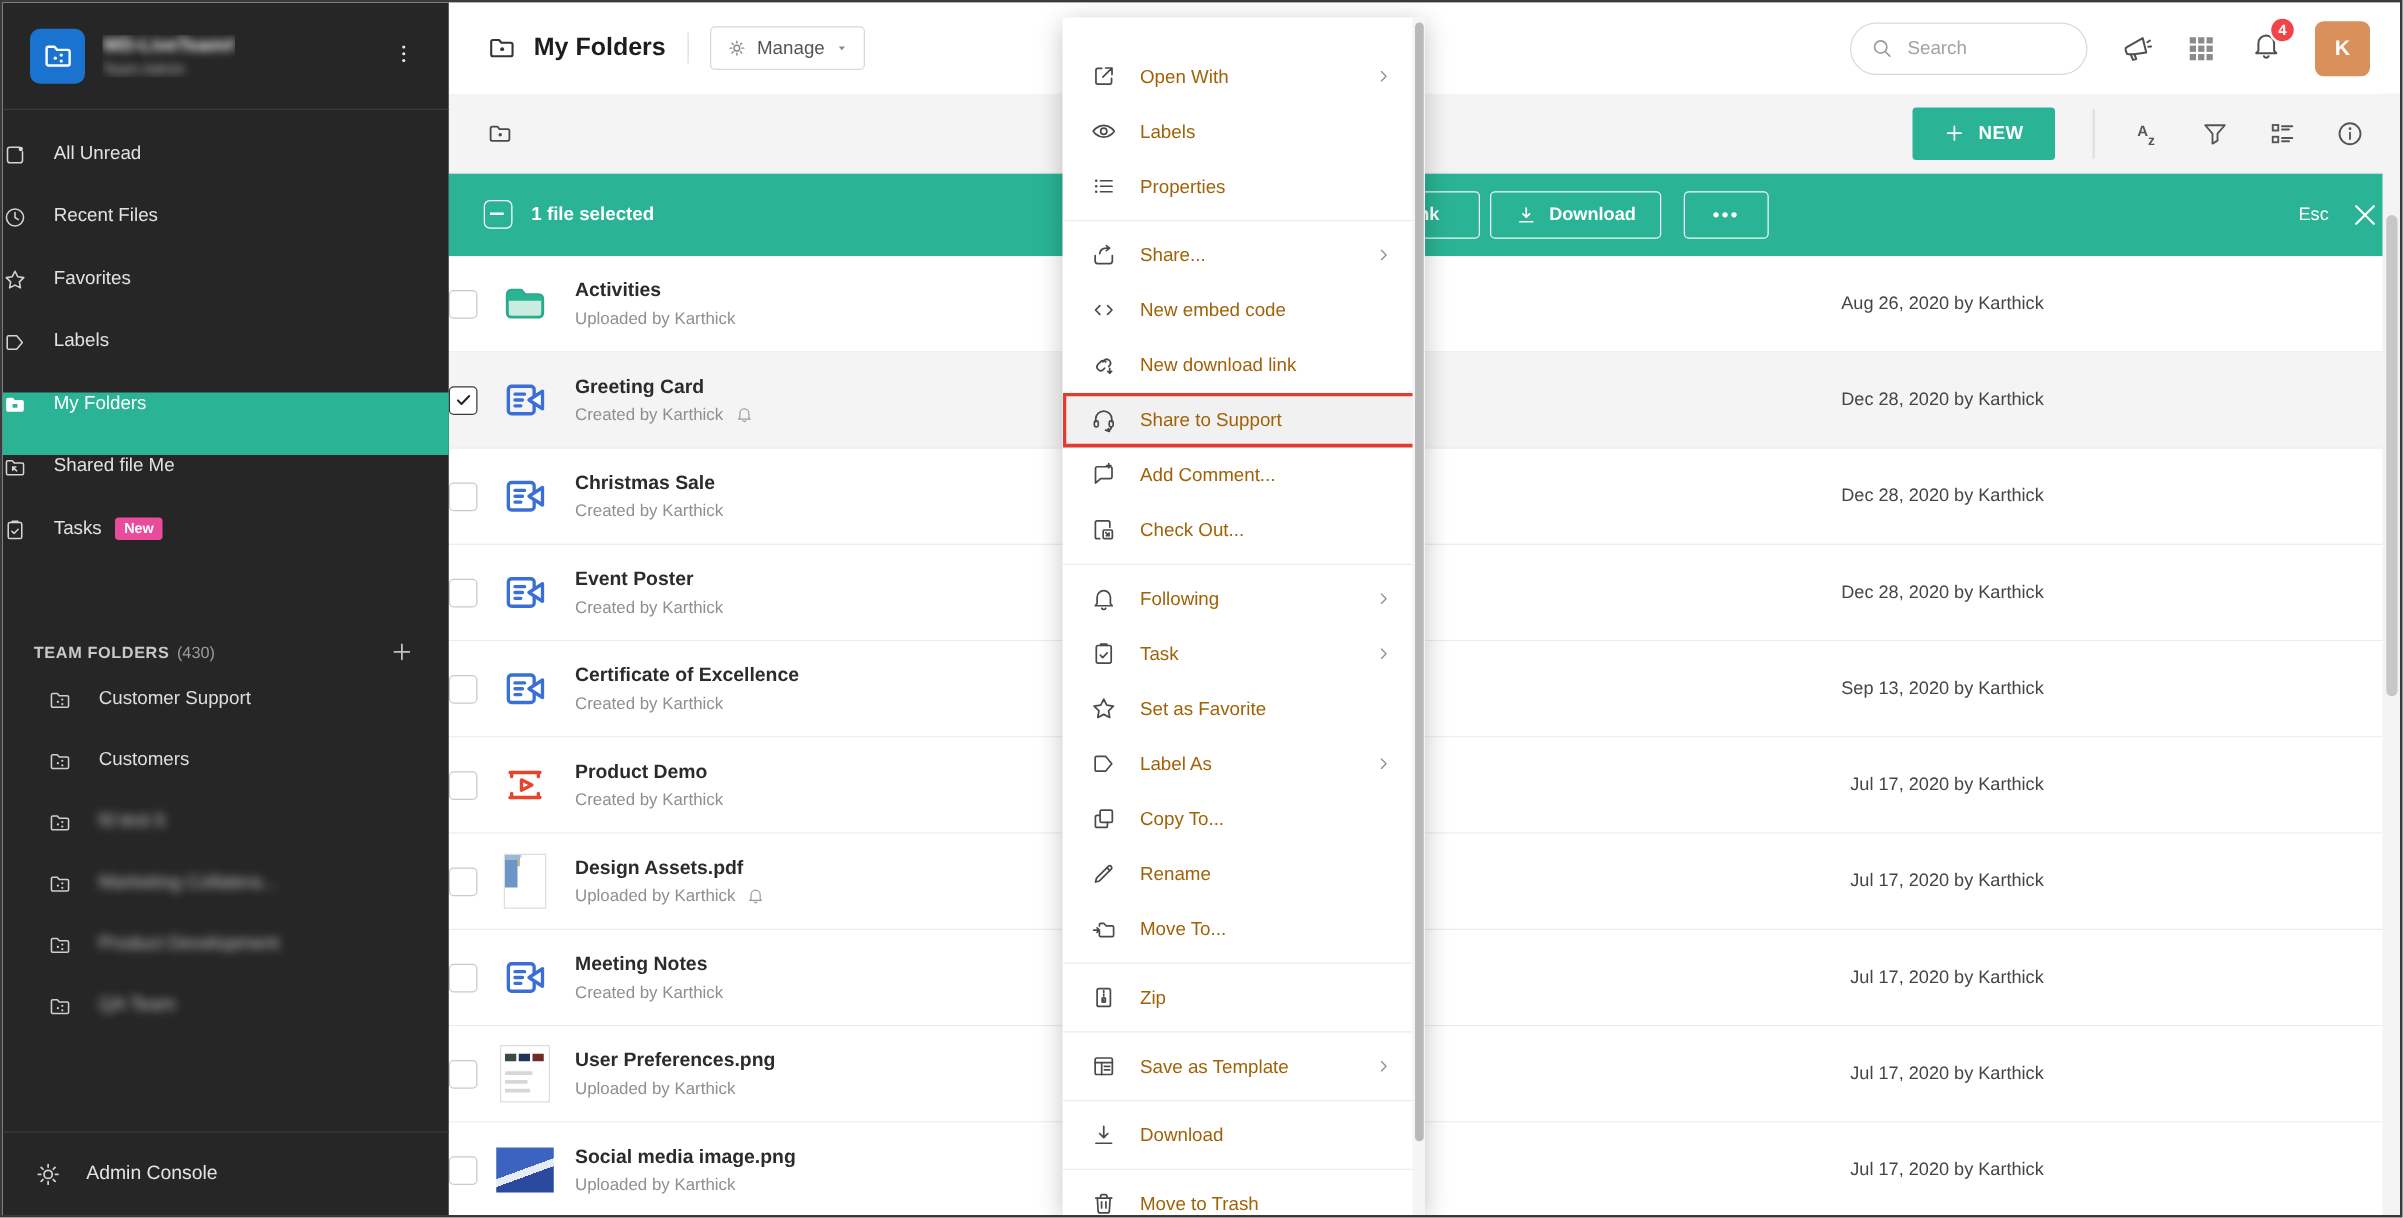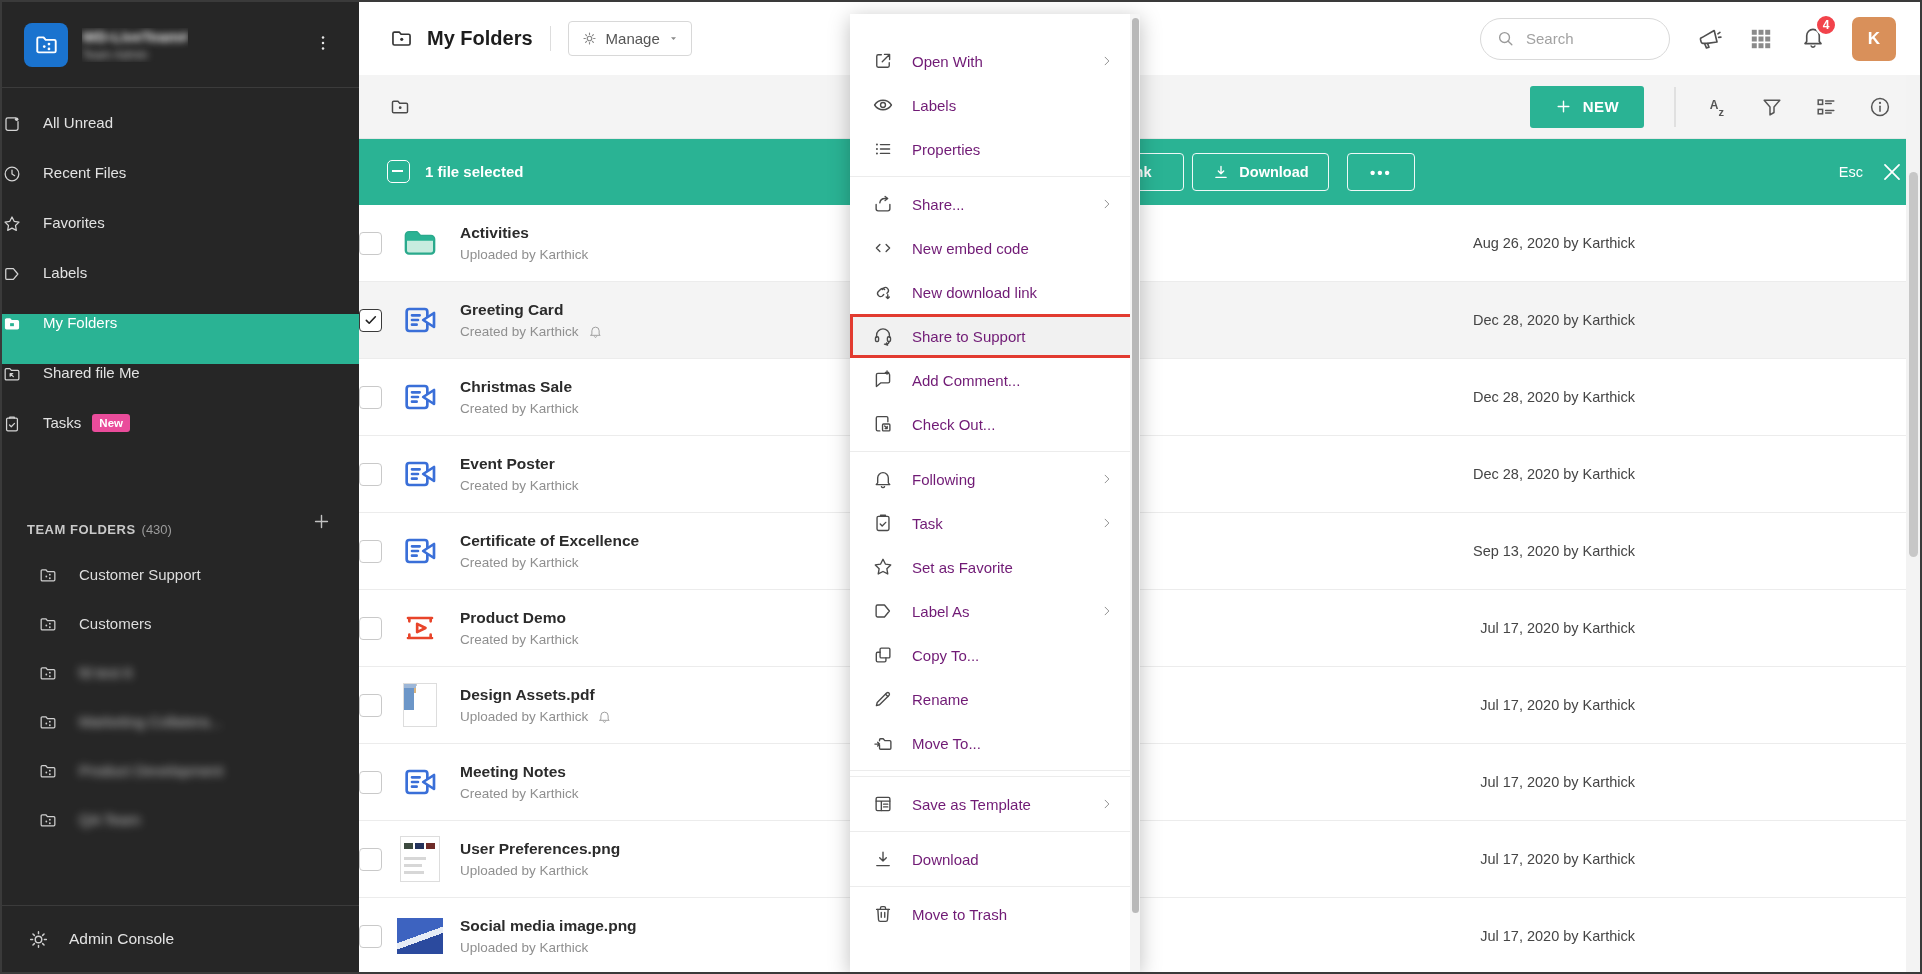--- a/index.html
+++ b/index.html
@@ -22,26 +22,26 @@
   .team-name { font-size:15px; font-weight:700; color:#f2f2f2; white-space:nowrap; }
   .team-role { font-size:12px; color:#b9b9b9; margin-top:3px; white-space:nowrap; }
   .blurred { filter:blur(3.5px); }
   .kebab { position:absolute; right:26px; top:24px; width:20px; height:34px; color:#e8e8e8; }
   .side-nav { padding-top:26px; }
   .side-item { height:50px; display:flex; align-items:flex-start; font-size:15px; color:#e2e2e2; cursor:default; }
   .side-item .ic { width:20px; height:20px; color:#d4d4d4; margin-right:21px; }
   .side-item.active { background:#2ab394; color:#fff; }
   .side-item.active .ic { color:#fff; }
   .badge-new { background:#ea4c9b; color:#fff; font-size:11.5px; font-weight:700; padding:3px 7px; border-radius:3px; margin-left:11px; }
-  .tf-header { margin-top:50px; padding-left:25px; position:relative; display:flex; align-items:center; height:30px; }
+  .tf-header { margin-top:50px; padding-left:25px; position:relative; display:flex; align-items:flex-start; height:30px; }
   .tf-title { font-size:13px; font-weight:700; letter-spacing:.5px; color:#c9c9c9; }
   .tf-count { font-size:13px; color:#9c9c9c; margin-left:6px; }
   .tf-add { position:absolute; right:28px; top:-2px; width:19px; height:19px; color:#c2c2c2; }
   .tf-list { margin-top:6px; }
-  .tf-item { height:49px; display:flex; align-items:center; padding-left:36px; font-size:15px; color:#dedede; }
+  .tf-item { height:49px; display:flex; align-items:flex-start; padding-left:36px; font-size:15px; color:#dedede; }
   .tf-item .ic { width:20px; height:20px; color:#cfcfcf; margin-right:21px; }
   .tf-item .lbl.blurred { filter:blur(4px); opacity:.85; }
   .sidebar-footer { margin-top:auto; border-top:1px solid #3b3b3b; }
   .admin-item { height:66px; display:flex; align-items:center; padding-left:25px; font-size:15.5px; color:#e4e4e4; }
   .admin-item .ic { width:23px; height:23px; color:#cfcfcf; margin-right:19px; }
 
   
   .main { position:absolute; left:357px; right:0; top:0; bottom:0; }
   .topbar { height:73px; background:#fff; display:flex; align-items:center; padding:0 24px 0 30px; }
   .title-icon { width:25px; height:25px; color:#333; }
@@ -105,21 +105,21 @@
   .thumb-png { width:40px; height:46px;
     background-image:linear-gradient(#3d4a3f,#3d4a3f),linear-gradient(#24335c,#24335c),linear-gradient(#6e2c28,#6e2c28),linear-gradient(#d7d7d7,#d7d7d7),linear-gradient(#d7d7d7,#d7d7d7),linear-gradient(#d7d7d7,#d7d7d7);
     background-repeat:no-repeat;
     background-size:9px 6px,9px 6px,9px 6px,22px 3px,18px 3px,20px 3px;
     background-position:3px 6px,14px 6px,25px 6px,3px 20px,3px 27px,3px 34px; }
   .thumb-img { width:46px; height:36px; border:none;
     background:linear-gradient(160deg,#3d63c0 0 48%,#e6ecf6 48% 60%,#2b4a9e 60%); }
 
   
   .context-menu { position:absolute; left:848px; top:12px; width:290px; bottom:0; background:#fff; box-shadow:0 4px 20px rgba(0,0,0,.25); z-index:40; padding-top:25px; overflow:hidden; }
-  .menu-item { height:44px; display:flex; align-items:center; padding:0 26px 0 22px; font-size:15px; color:#701a75; position:relative; }
+  .menu-item { height:44px; display:flex; align-items:center; padding:0 26px 0 22px; font-size:15px; color:#a16207; position:relative; }
   .menu-item .mi { width:22px; height:22px; color:#4a4a4a; margin-right:18px; }
   .menu-item .chev { width:14px; height:14px; color:#8a8a8a; margin-left:auto; }
   .menu-item.highlighted { background:#f1f1f1; box-shadow:inset 0 0 0 3px #e23b30; }
   .menu-divider { height:1px; background:#ececec; margin:5px 0; }
   .menu-scrollbar { position:absolute; right:0; top:0; bottom:0; width:10px; background:#f5f5f5; }
   .menu-thumb { position:absolute; top:4px; left:1.5px; width:7px; height:895px; background:#b9b9b9; border-radius:4px; }
 
   
   .page-scrollbar { position:absolute; right:0; top:73px; bottom:0; width:14px; background:#f3f3f3; z-index:10; }
   .page-thumb { position:absolute; top:97px; left:2.5px; width:9px; height:385px; background:#c7c7c7; border-radius:5px; }
@@ -812,20 +812,31 @@
         <div class="menu-item">
           <span class="ic mi">
             <svg viewBox="0 0 24 24" fill="none" stroke="currentColor" stroke-width="1.5" stroke-linecap="round" stroke-linejoin="round">
               <path d="M8.2 9.6v-1c0-.7.6-1.2 1.2-1.2h2.8l1.8 2h5.4c.7 0 1.2.6 1.2 1.2v7c0 .7-.6 1.2-1.2 1.2H9.4c-.7 0-1.2-.6-1.2-1.2v-3.2"></path>
               <path d="M3.2 13.2h5m0 0l-2-2m2 2l-2 2"></path>
             </svg>
           </span>
           <span>Move To...</span>
         </div>
         <div class="menu-divider"></div>
+        <div class="menu-item">
+          <span class="ic mi">
+            <svg viewBox="0 0 24 24" fill="none" stroke="currentColor" stroke-width="1.5" stroke-linecap="round" stroke-linejoin="round">
+              <rect x="6.2" y="4.2" width="11.6" height="15.6" rx="1.5"></rect>
+              <path d="M12 6v1.6M12 9.2v1.4"></path>
+              <rect x="10.6" y="12.4" width="2.8" height="3.6" rx="0.6"></rect>
+              <path d="M12 14v.8"></path>
+            </svg>
+          </span>
+          <span>Zip</span>
+        </div>
         <div class="menu-divider"></div>
         <div class="menu-item">
           <span class="ic mi">
             <svg viewBox="0 0 24 24" fill="none" stroke="currentColor" stroke-width="1.5" stroke-linecap="round" stroke-linejoin="round">
               <rect x="4.5" y="4.8" width="15" height="14.4" rx="1.5"></rect>
               <path d="M4.5 8.8h15M10.2 8.8v10.4M12.6 12.2h4.6M12.6 15.2h4.6"></path>
             </svg>
           </span>
           <span>Save as Template</span>
           <span class="ic chev">

